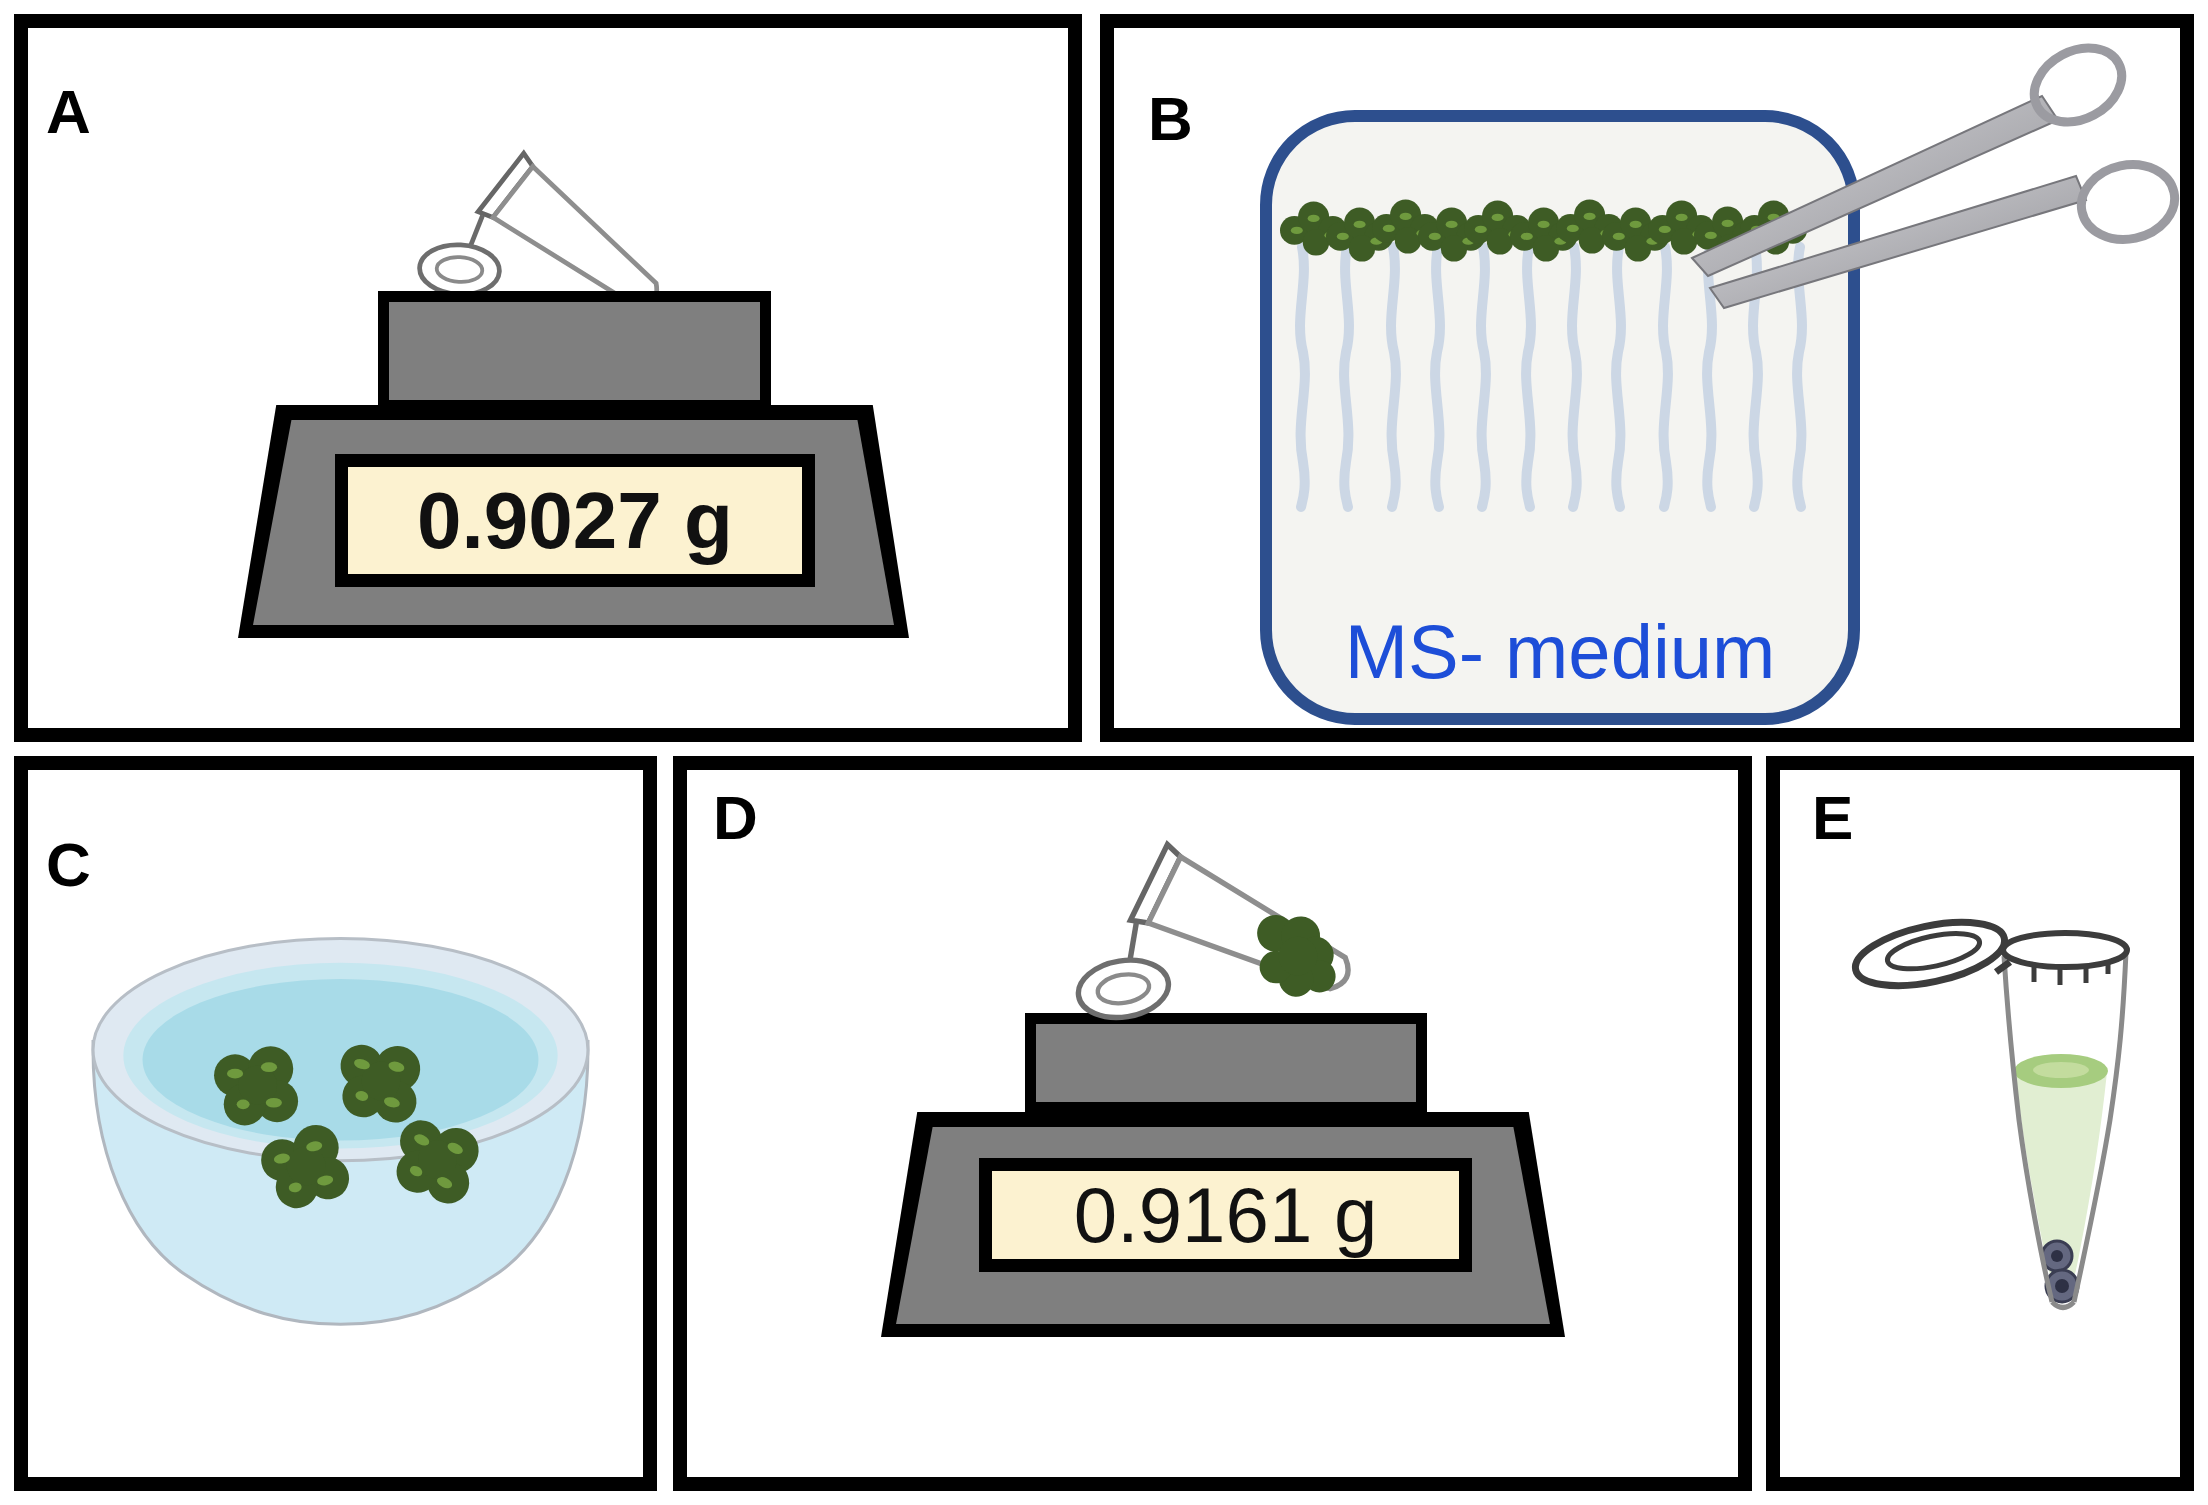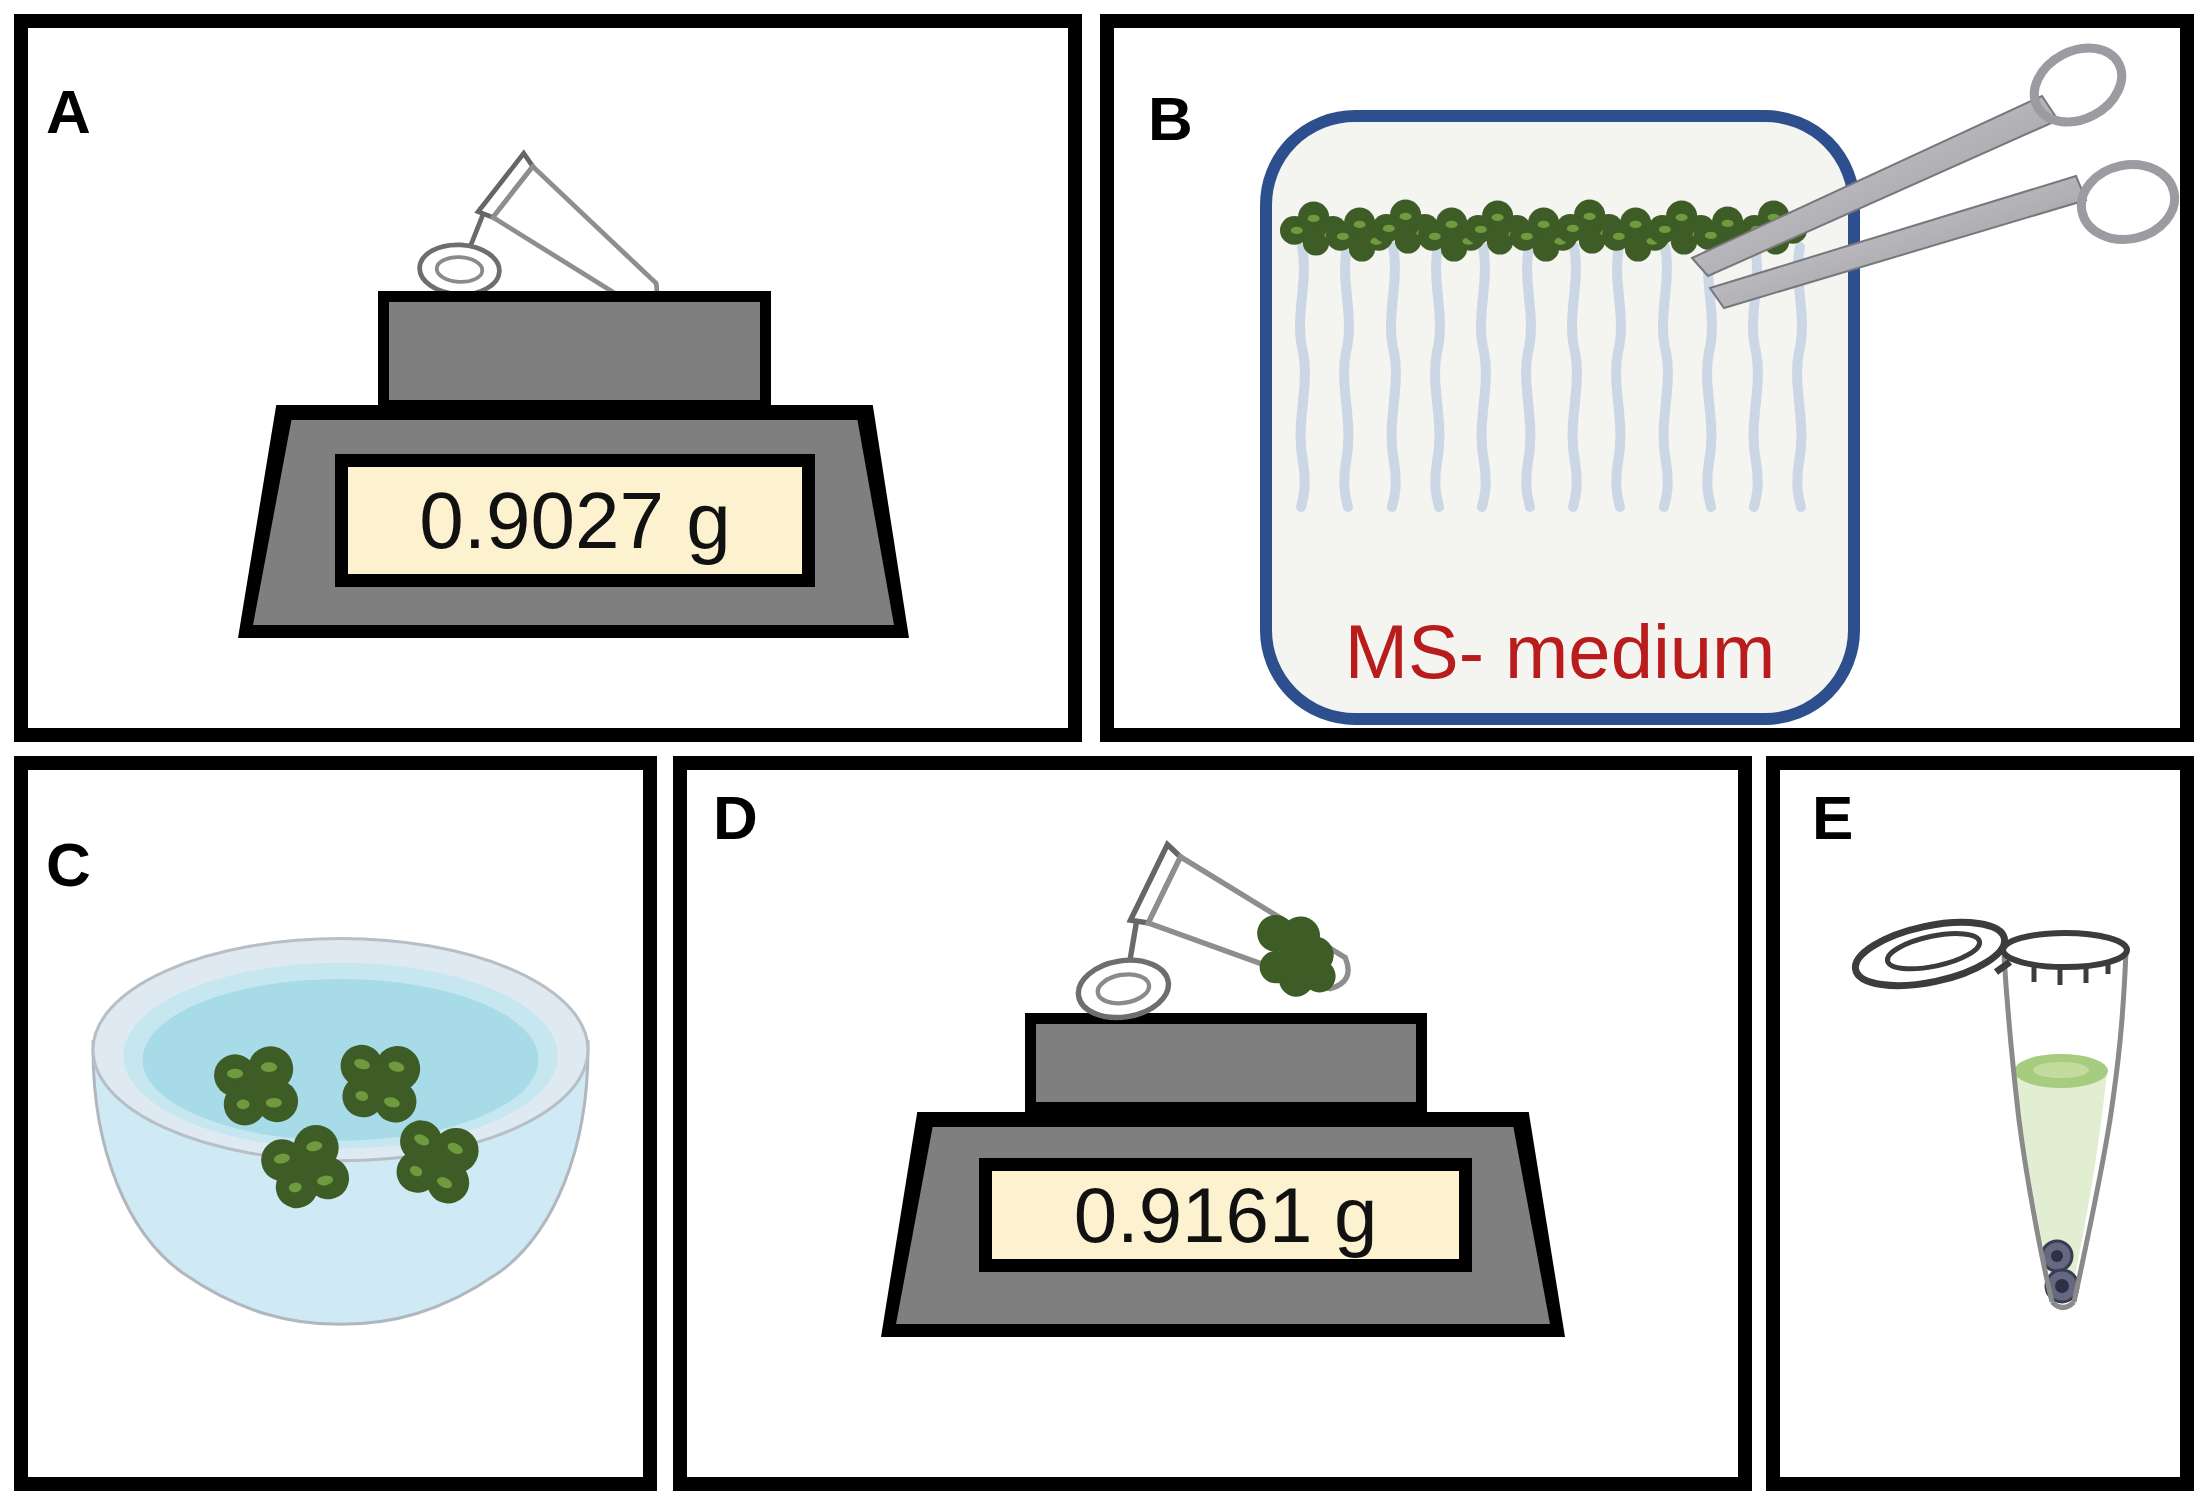--- a/index.html
+++ b/index.html
@@ -22,27 +22,27 @@
   .balance-platform{position:absolute;background:#7f7f7f;border:11px solid #000;box-sizing:border-box;}
   .balance-base{position:absolute;}
   .balance-base .outer{position:absolute;inset:0;background:#000;}
   .balance-base .inner{position:absolute;left:15px;top:15px;right:15px;bottom:13px;background:#7f7f7f;}
   #balA .outer{clip-path:polygon(5.7% 0,94.6% 0,100% 100%,0% 100%);}
   #balA .inner{clip-path:polygon(6.0% 0,94.3% 0,100% 100%,0% 100%);}
   #balD .outer{clip-path:polygon(5.3% 0,94.7% 0,100% 100%,0% 100%);}
   #balD .inner{clip-path:polygon(5.6% 0,94.4% 0,100% 100%,0% 100%);}
   .balance-display{position:absolute;background:#fcf2d0;border:13px solid #000;box-sizing:border-box;
       display:flex;align-items:center;justify-content:center;color:#111;}
-  #dispA{left:307px;top:426px;width:480px;height:133px;font-size:80px;}
+  #dispA{left:307px;top:426px;width:480px;height:133px;font-size:80px;font-weight:bold;}
   #dispD{left:292px;top:388px;width:493px;height:114px;font-size:78px;}
 
   
   #msbox{position:absolute;left:146px;top:82px;width:600px;height:615px;box-sizing:border-box;
       border:12px solid #2d4f8e;border-radius:95px;background:#f4f4f1;}
-  #mslabel{position:absolute;left:0;right:0;bottom:18px;text-align:center;font-size:76px;color:#b91c1c;}
+  #mslabel{position:absolute;left:0;right:0;bottom:18px;text-align:center;font-size:76px;color:#1d4ed8;}
   .absvg{position:absolute;}
 </style>
 </head>
 <body>
 
 <div id="stage">
 
   <svg width="0" height="0" style="position:absolute" aria-hidden="true">
     <defs>
       <g id="mtube">

